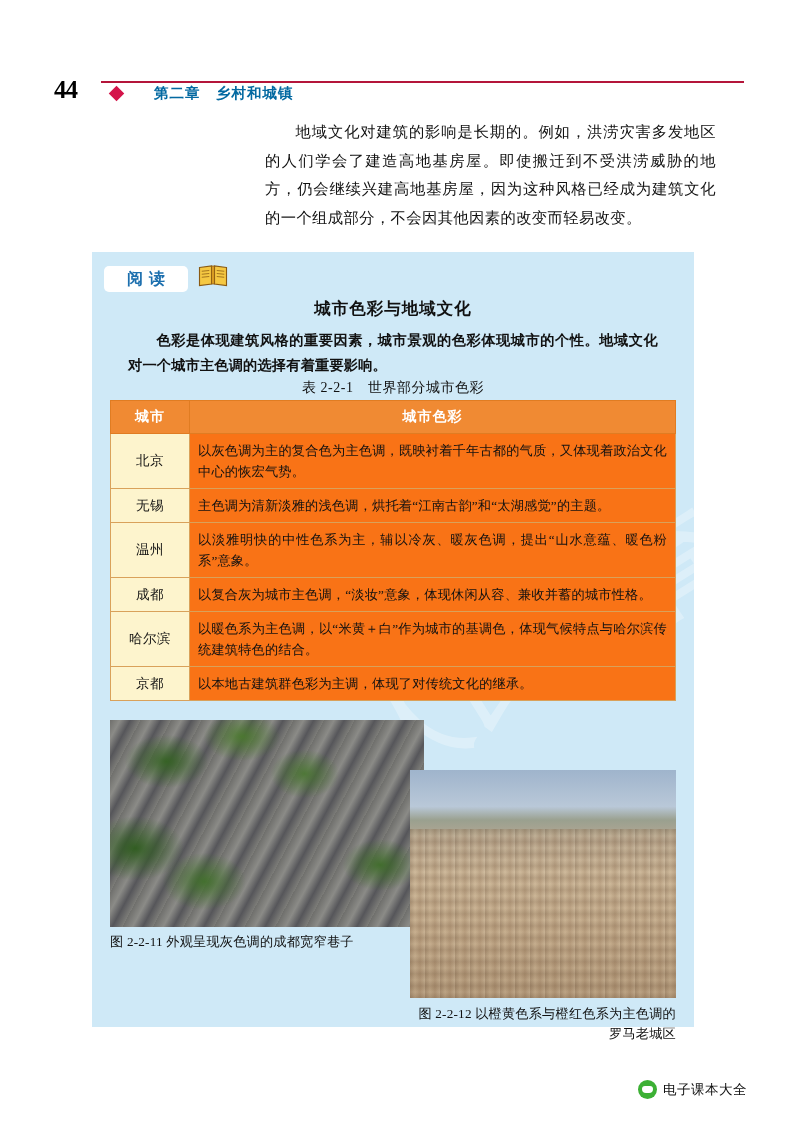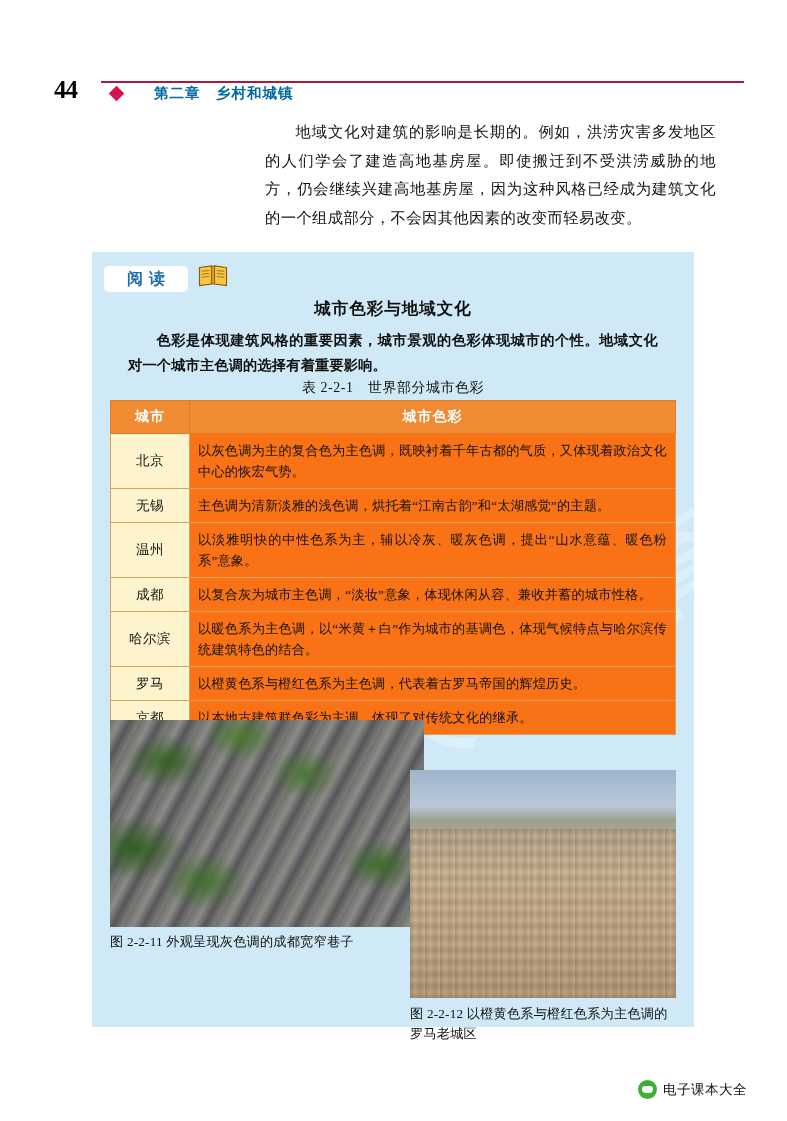--- a/index.html
+++ b/index.html
@@ -223,20 +223,21 @@
   }
   .cap-left {
     top: 680px;
     left: 18px;
     width: 320px;
   }
   .cap-right {
     top: 752px;
     left: 318px;
     width: 266px;
+    text-align: right;
   }
 
   
   .photo-town {
     width: 100%;
     height: 100%;
     background:
       radial-gradient(ellipse 60px 38px at 18% 20%, rgba(52,98,34,.95) 0%, rgba(52,98,34,0) 70%),
       radial-gradient(ellipse 55px 35px at 42% 8%, rgba(74,122,44,.9) 0%, rgba(74,122,44,0) 70%),
       radial-gradient(ellipse 70px 46px at 8% 62%, rgba(46,92,30,.95) 0%, rgba(46,92,30,0) 70%),
@@ -365,24 +366,20 @@
       </tr>
       <tr>
         <td class="city">成都</td>
         <td class="desc">以复合灰为城市主色调，“淡妆”意象，体现休闲从容、兼收并蓄的城市性格。</td>
       </tr>
       <tr>
         <td class="city">哈尔滨</td>
         <td class="desc">以暖色系为主色调，以“米黄＋白”作为城市的基调色，体现气候特点与哈尔滨传统建筑特色的结合。</td>
       </tr>
       <tr>
-        <td class="city">罗马</td>
-        <td class="desc">以橙黄色系与橙红色系为主色调，代表着古罗马帝国的辉煌历史。</td>
-      </tr>
-      <tr>
         <td class="city">京都</td>
         <td class="desc">以本地古建筑群色彩为主调，体现了对传统文化的继承。</td>
       </tr>
     </tbody>
   </table>
 
   <div class="figure-left">
     <div class="photo-town"></div>
   </div>
   <div class="fig-caption cap-left">图 2-2-11  外观呈现灰色调的成都宽窄巷子</div>

